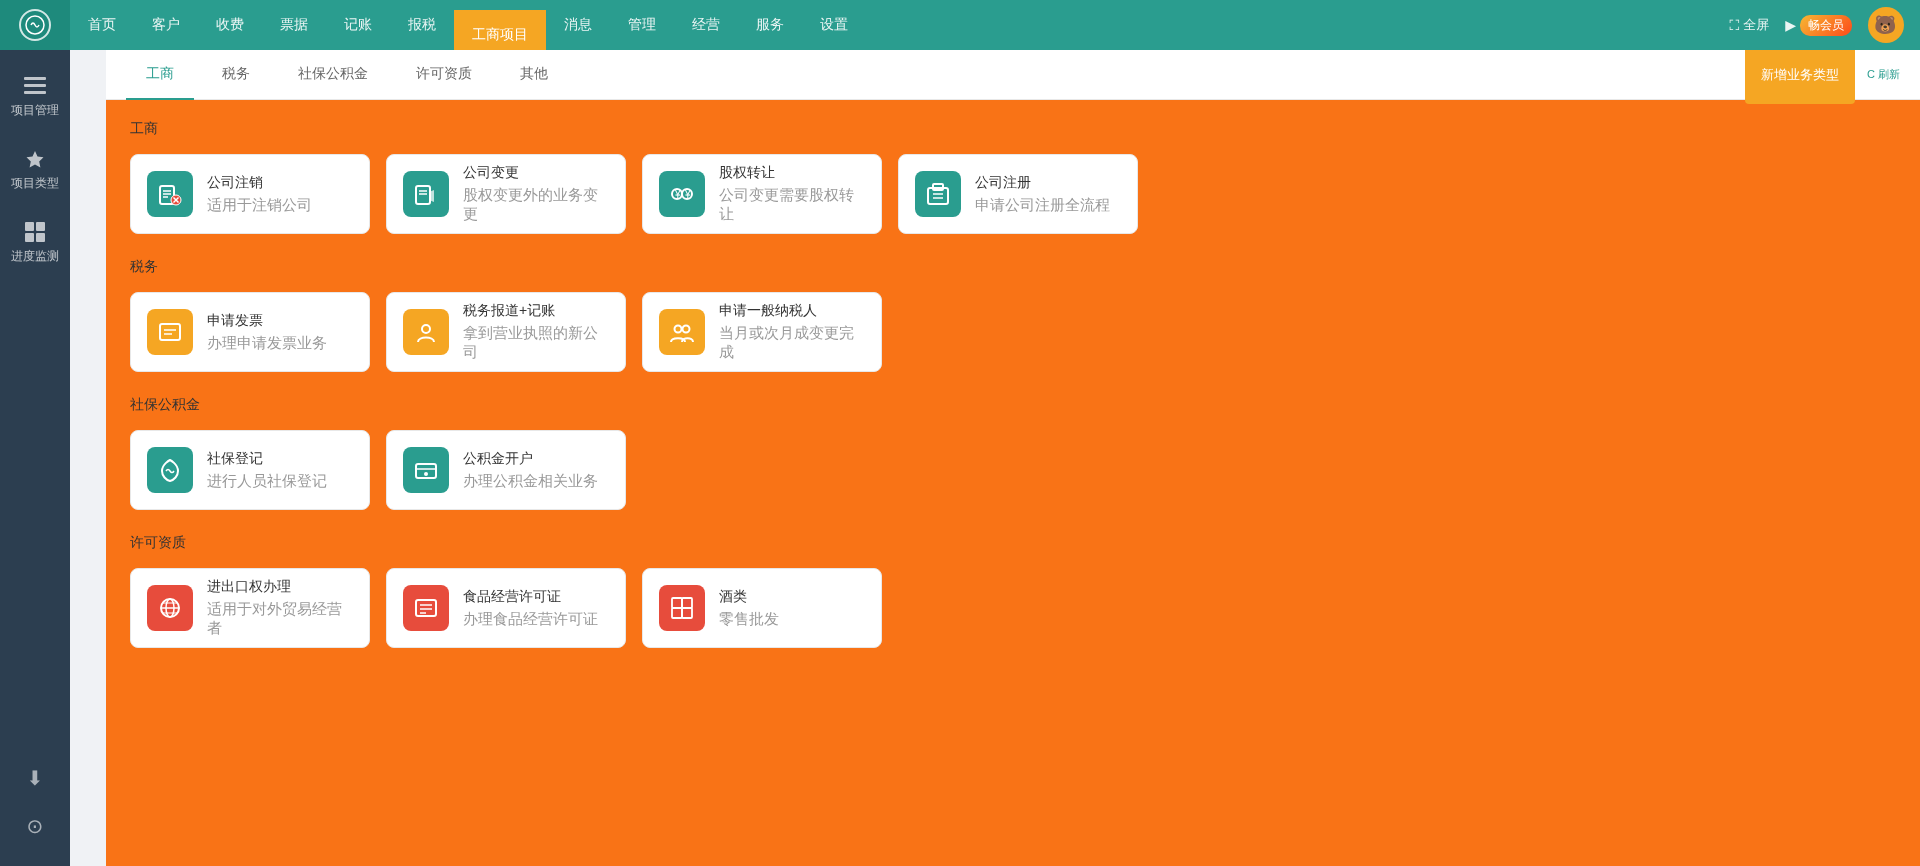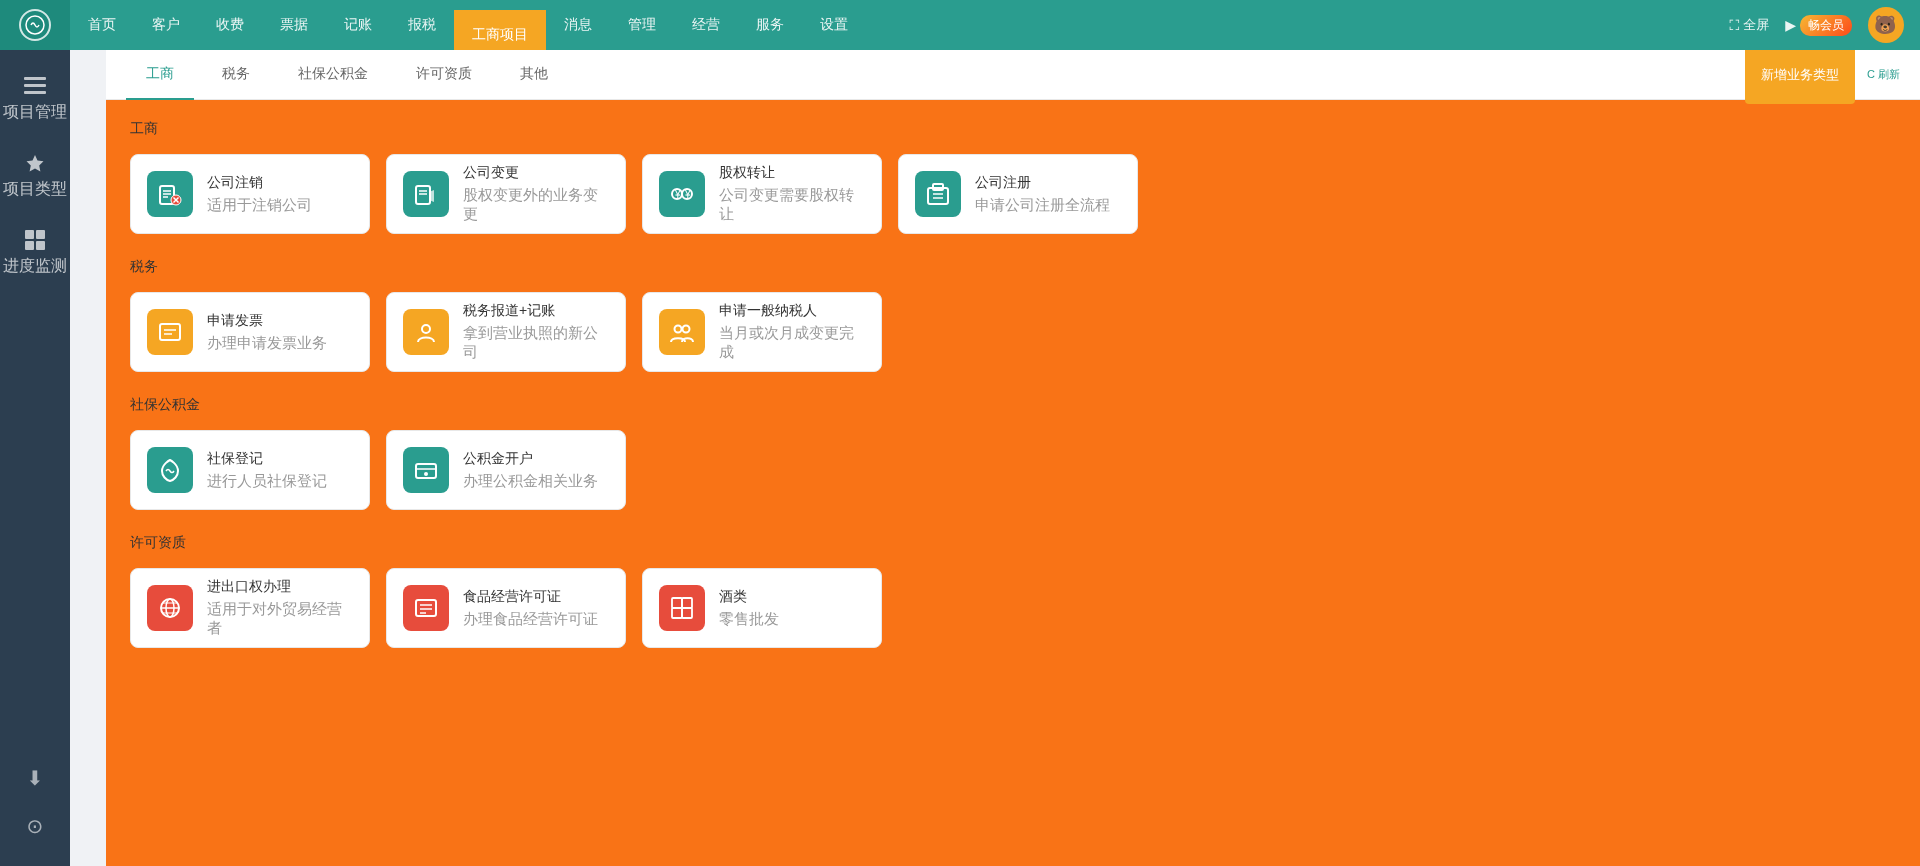--- a/index.html
+++ b/index.html
@@ -108,21 +108,21 @@
     }
     .sidebar-item {
       width: 100%;
       display: flex;
       flex-direction: column;
       align-items: center;
       justify-content: center;
       padding: 14px 0;
       color: rgba(255,255,255,0.7);
       cursor: pointer;
-      font-size: 16px;
+      font-size: 12px;
       gap: 4px;
     }
     .sidebar-icon {
       width: 24px;
       height: 24px;
       display: flex;
       align-items: center;
       justify-content: center;
       font-size: 18px;
     }

